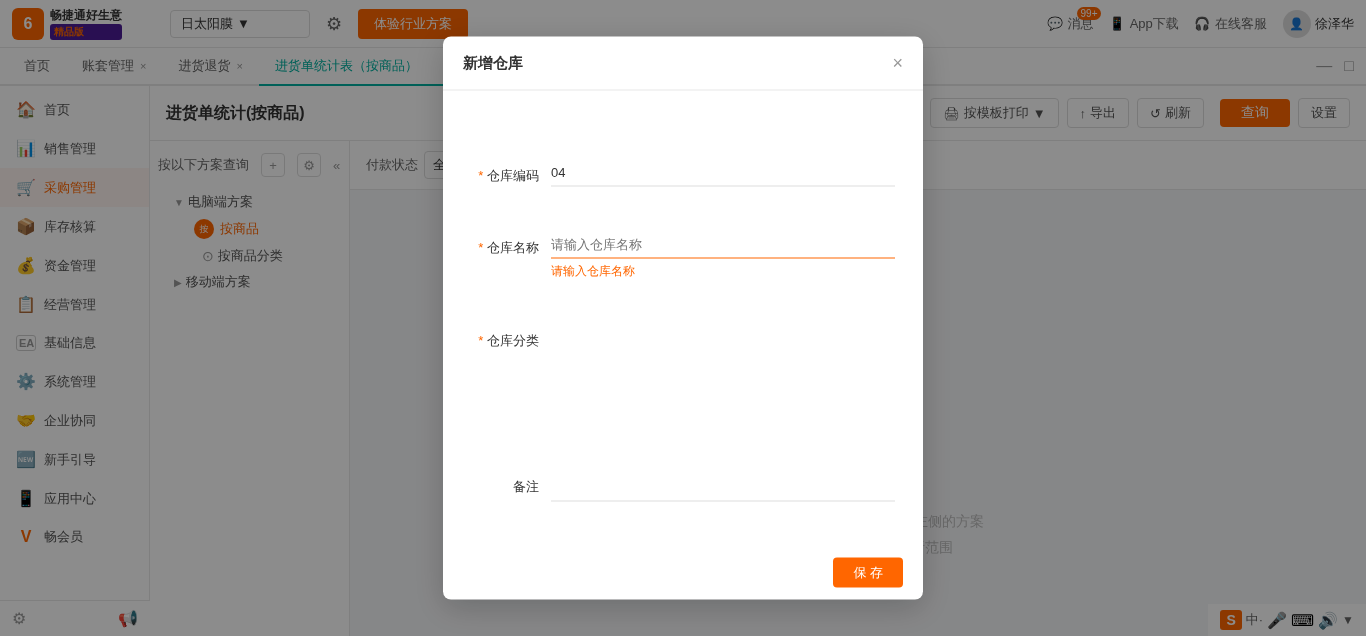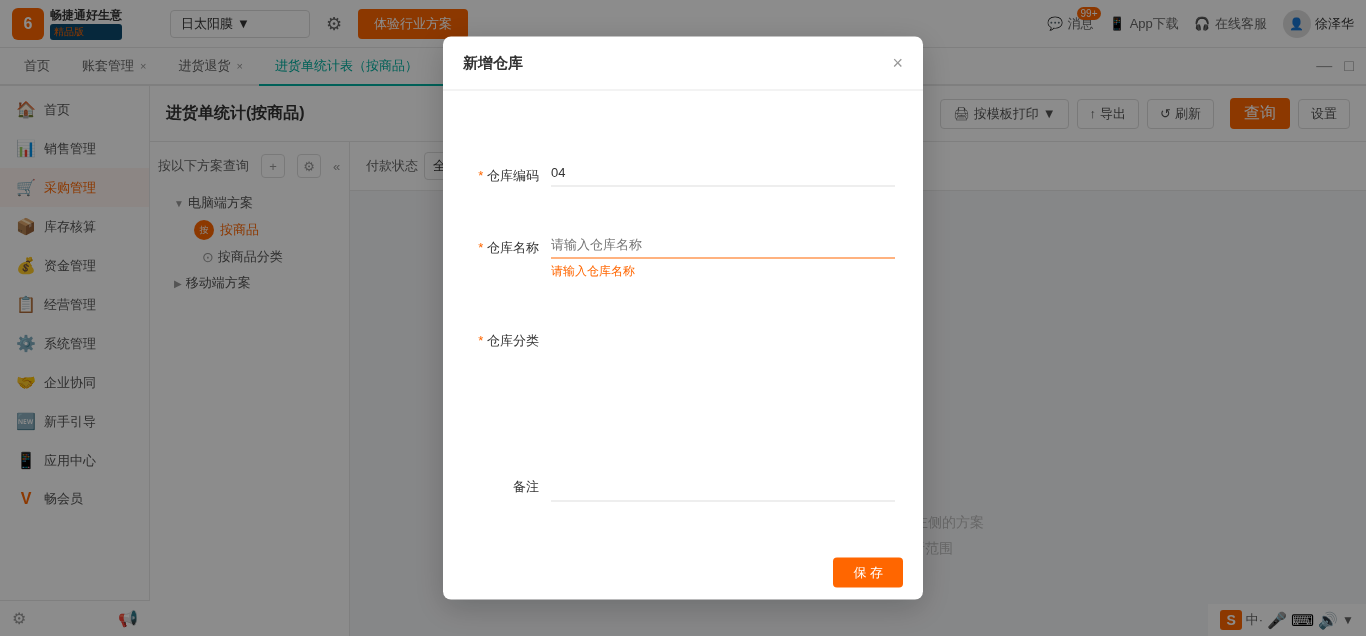--- a/index.html
+++ b/index.html
@@ -13,21 +13,21 @@
     }
     .logo-area {
       display: flex; align-items: center; gap: 6px;
       width: 150px; min-width: 150px;
     }
     .logo-icon {
       width: 32px; height: 32px; background: #f60; border-radius: 6px;
       display: flex; align-items: center; justify-content: center;
       color: #fff; font-weight: bold; font-size: 16px;
     }
-    .logo-badge { font-size: 10px; color: #f60; background: #0c4a6e; padding: 1px 4px; border-radius: 3px; }
+    .logo-badge { font-size: 10px; color: #f60; background: #4c1d95; padding: 1px 4px; border-radius: 3px; font-weight: bold; }
     .store-selector {
       display: flex; align-items: center; gap: 4px;
       background: #fff; border: 1px solid #ddd; border-radius: 4px;
       padding: 4px 10px; cursor: pointer; min-width: 140px;
     }
     .store-selector span { color: #333; font-size: 13px; }
     .chevron { color: #999; font-size: 10px; }
     .settings-icon {
       width: 32px; height: 32px; display: flex; align-items: center; justify-content: center;
       cursor: pointer; color: #666; font-size: 18px;
@@ -85,21 +85,21 @@
     }
     .page-title { font-size: 16px; font-weight: bold; color: #333; }
     .page-actions { display: flex; align-items: center; gap: 8px; }
     .btn-outline {
       display: flex; align-items: center; gap: 4px;
       border: 1px solid #ddd; background: #fff; border-radius: 4px;
       padding: 5px 12px; cursor: pointer; color: #555; font-size: 13px;
     }
     .btn-sm {
       background: #f60; color: #fff; border: none; border-radius: 4px;
-      padding: 5px 14px; cursor: pointer; font-size: 16px;
+      padding: 5px 21px; cursor: pointer; font-size: 14px;
     }
     .filter-row { display: flex; align-items: center; gap: 12px; margin-bottom: 8px; }
     .add-btn { width: 24px; height: 24px; border: 1px solid #ddd; border-radius: 4px; display: flex; align-items: center; justify-content: center; cursor: pointer; color: #999; }
     .settings-btn { width: 24px; height: 24px; border: 1px solid #ddd; border-radius: 4px; display: flex; align-items: center; justify-content: center; cursor: pointer; color: #999; }
     .collapse-btn { cursor: pointer; color: #999; }
 
     
     .scheme-tree { padding: 4px 0 0 8px; }
     .tree-node { display: flex; align-items: center; gap: 4px; padding: 4px 8px; cursor: pointer; font-size: 13px; color: #555; }
     .tree-node.active { color: #f60; }
@@ -287,20 +287,24 @@
       <span class="sidebar-icon">📦</span>
       <span>库存核算</span>
     </div>
     <div class="sidebar-item">
       <span class="sidebar-icon">💰</span>
       <span>资金管理</span>
     </div>
     <div class="sidebar-item">
       <span class="sidebar-icon">📋</span>
       <span>经营管理</span>
+    </div>
+    <div class="sidebar-item">
+      <span class="sidebar-icon" style="font-size:11px;font-weight:bold;color:#999;border:1px solid #ccc;border-radius:3px;padding:1px 2px;">EA</span>
+      <span>基础信息</span>
     </div>
     <div class="sidebar-item">
       <span class="sidebar-icon">⚙️</span>
       <span>系统管理</span>
     </div>
     <div class="sidebar-item">
       <span class="sidebar-icon">🤝</span>
       <span>企业协同</span>
     </div>
     <div class="sidebar-item">

